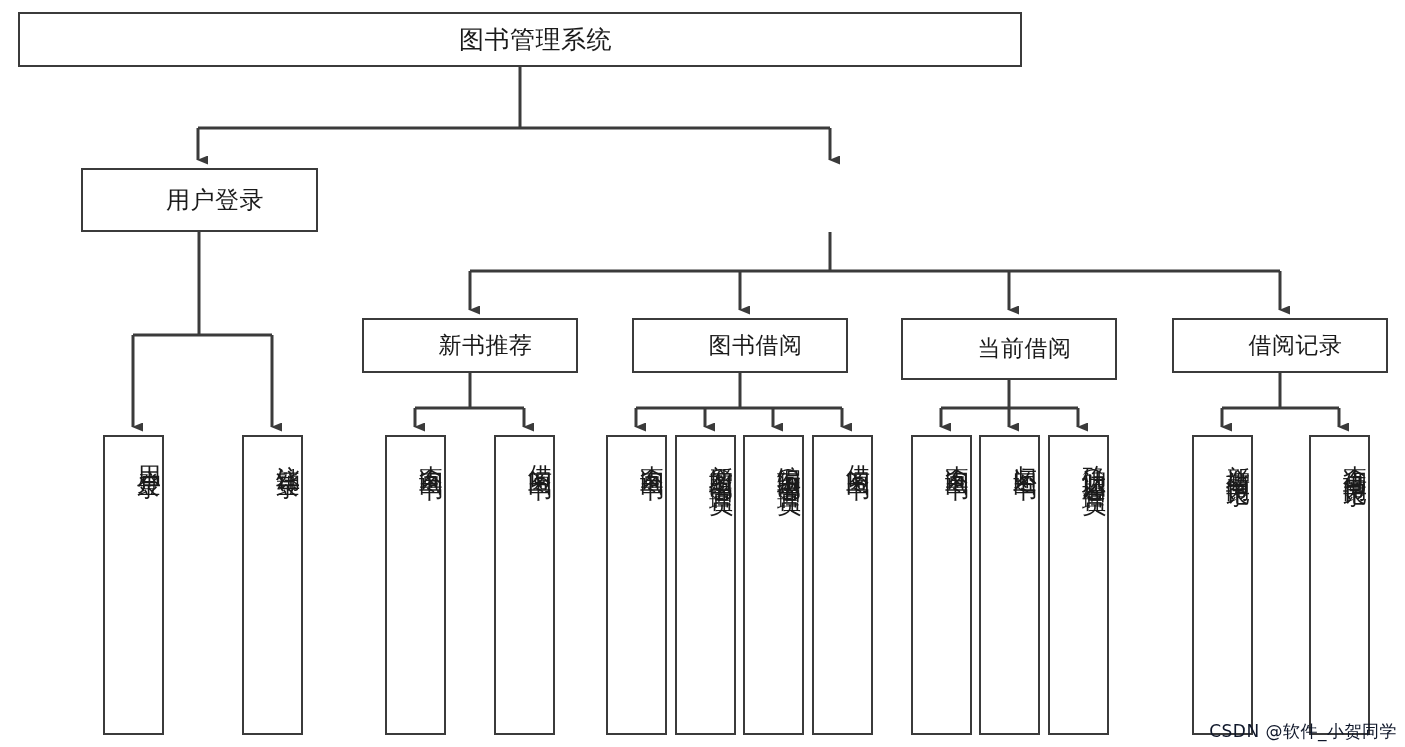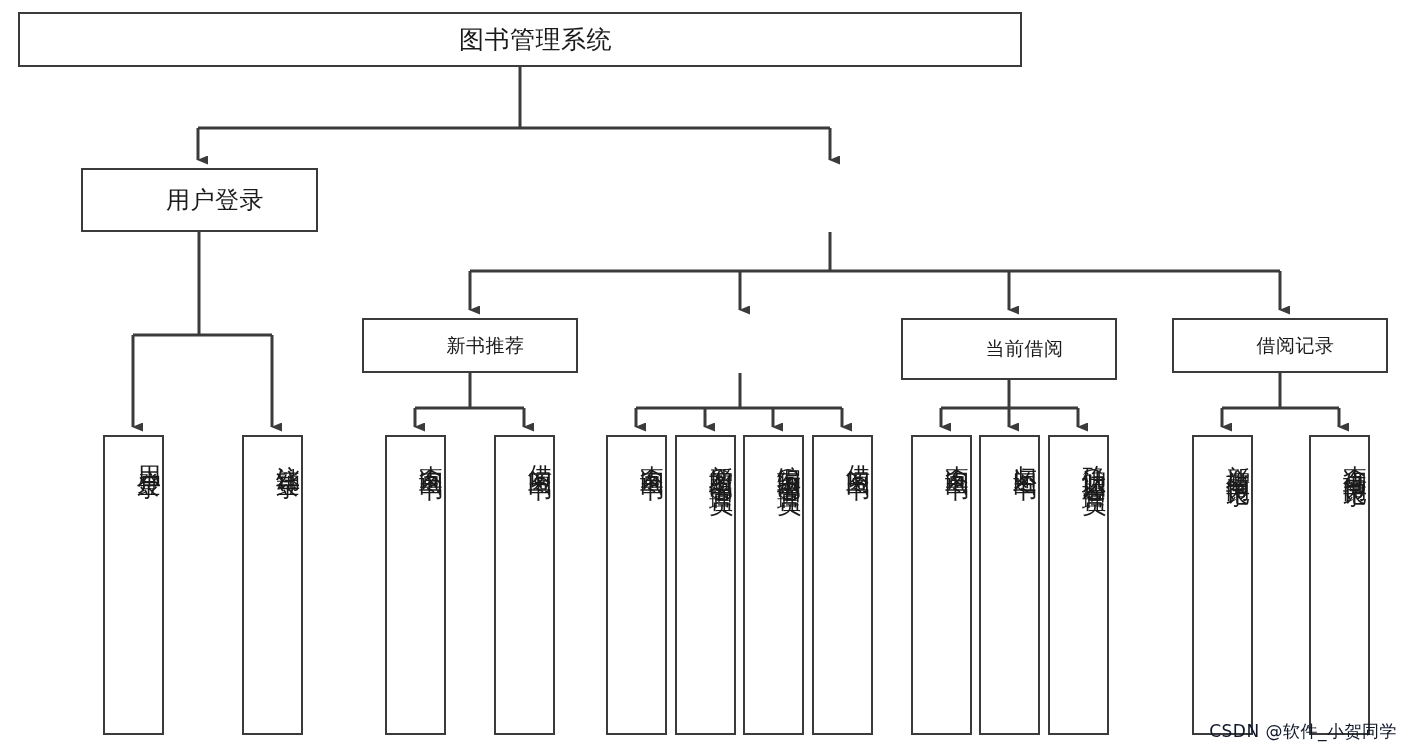--- a/index.html
+++ b/index.html
@@ -42,21 +42,21 @@
     white-space: nowrap;
     line-height: 1.12;
   }
   .node.root .node-label {
     font-size: 25px;
   }
   .node.level2 .node-label {
     font-size: 24px;
   }
   .node.level3 .node-label {
-    font-size: 19px;
+    font-size: 23px;
   }
   .node.leaf {
     align-items: flex-start;
     padding-top: 9px;
   }
   .node.leaf .node-label {
     font-size: 24px;
     writing-mode: vertical-rl;
     text-orientation: upright;
     white-space: nowrap;
@@ -133,20 +133,23 @@
     <span class="node-label">图书管理系统</span>
   </div>
 
   <div class="node level2" style="left:81px; top:168px; width:237px; height:64px;">
     <span class="node-label">用户登录</span>
   </div>
 
   <div class="node level3" style="left:362px; top:318px; width:216px; height:55px;">
     <span class="node-label">新书推荐</span>
   </div>
+  <div class="node level3" style="left:632px; top:318px; width:216px; height:55px;">
+    <span class="node-label">图书借阅</span>
+  </div>
   <div class="node level3" style="left:901px; top:318px; width:216px; height:62px;">
     <span class="node-label">当前借阅</span>
   </div>
   <div class="node level3" style="left:1172px; top:318px; width:216px; height:55px;">
     <span class="node-label">借阅记录</span>
   </div>
 
   <div class="node leaf" style="left:103px; top:435px; width:61px; height:300px;">
     <span class="node-label">用户登录</span>
   </div>

